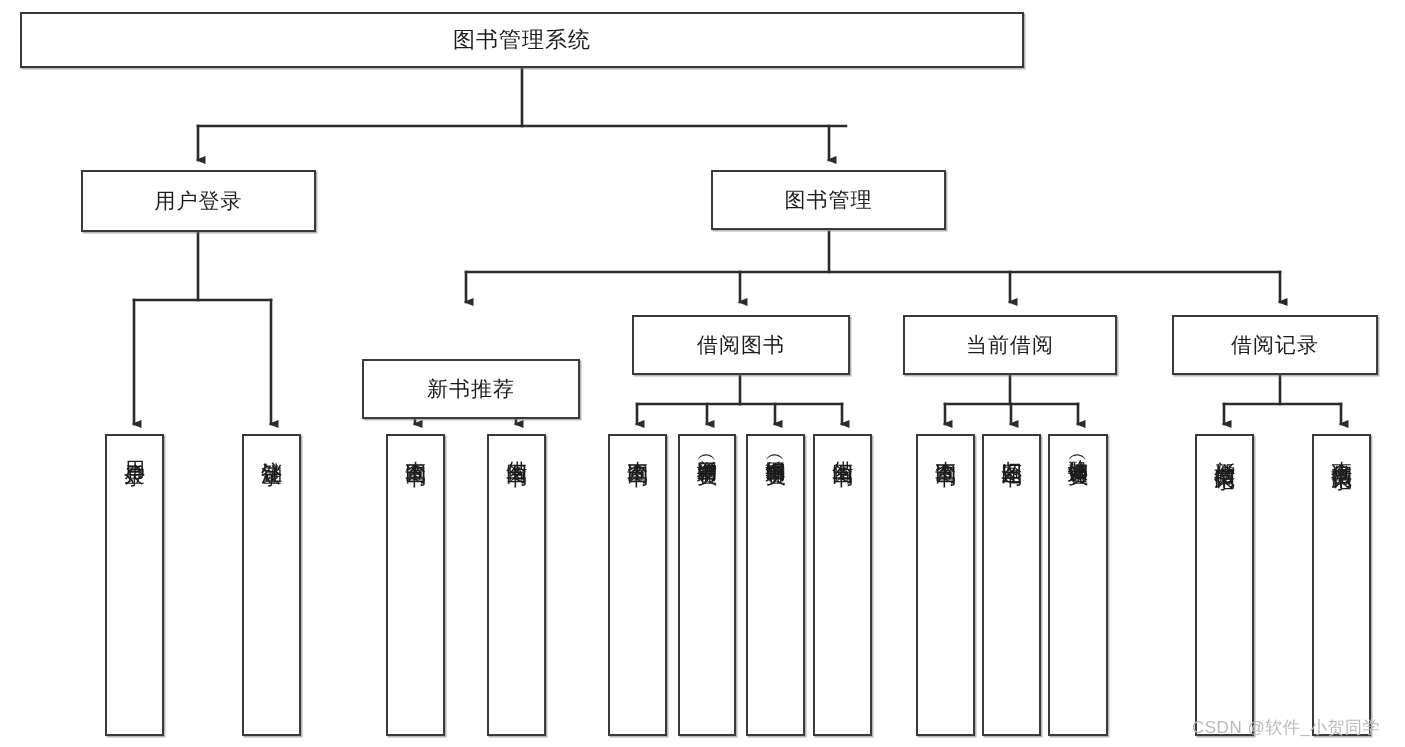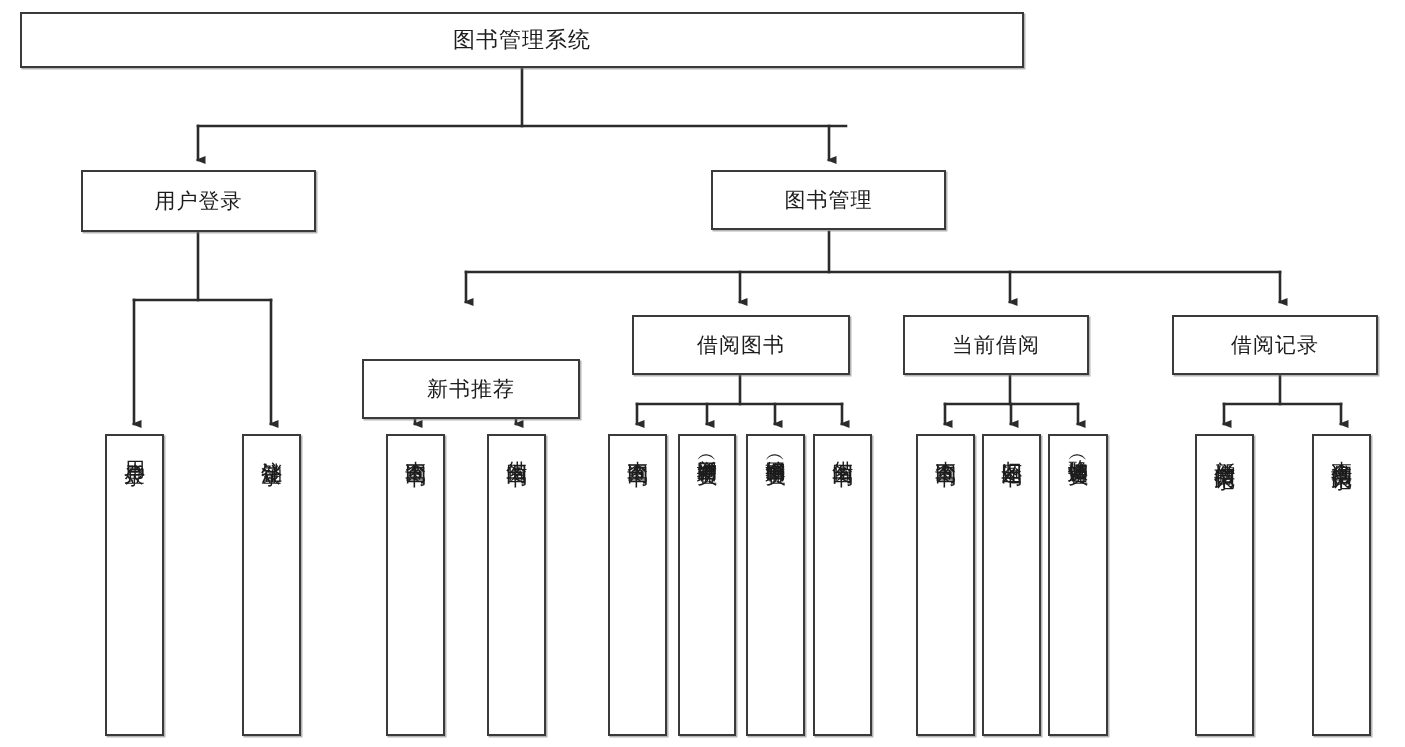--- a/index.html
+++ b/index.html
@@ -143,21 +143,21 @@
   <div class="node" style="left:711px; top:170px; width:235px; height:60px;">
     <span class="label">图书管理</span>
   </div>
 
   <div class="node" style="left:362px; top:315px; width:218px; height:60px;margin-top:44px;">
     <span class="label">新书推荐</span>
   </div>
   <div class="node" style="left:632px; top:315px; width:218px; height:60px;">
     <span class="label">借阅图书</span>
   </div>
-  <div class="node" style="left:903px; top:315px; width:186px; height:60px;">
+  <div class="node" style="left:903px; top:315px; width:214px; height:60px;">
     <span class="label">当前借阅</span>
   </div>
   <div class="node" style="left:1172px; top:315px; width:206px; height:60px;">
     <span class="label">借阅记录</span>
   </div>
 
   <div class="node leaf" style="left:105px; top:434px; width:59px; height:302px;">
     <span class="label">用户登录</span>
   </div>
   <div class="node leaf" style="left:242px; top:434px; width:59px; height:302px;">
@@ -194,14 +194,15 @@
     <span class="label">确认归还（管理员）</span>
   </div>
 
   <div class="node leaf" style="left:1195px; top:434px; width:59px; height:302px;">
     <span class="label">新增借阅记录</span>
   </div>
   <div class="node leaf" style="left:1312px; top:434px; width:59px; height:302px;">
     <span class="label">查询借阅记录</span>
   </div>
 
+  <div class="watermark" style="left:1192px; top:716px;">CSDN @软件_小贺同学</div>
 
 </div>
 
 </body></html>

